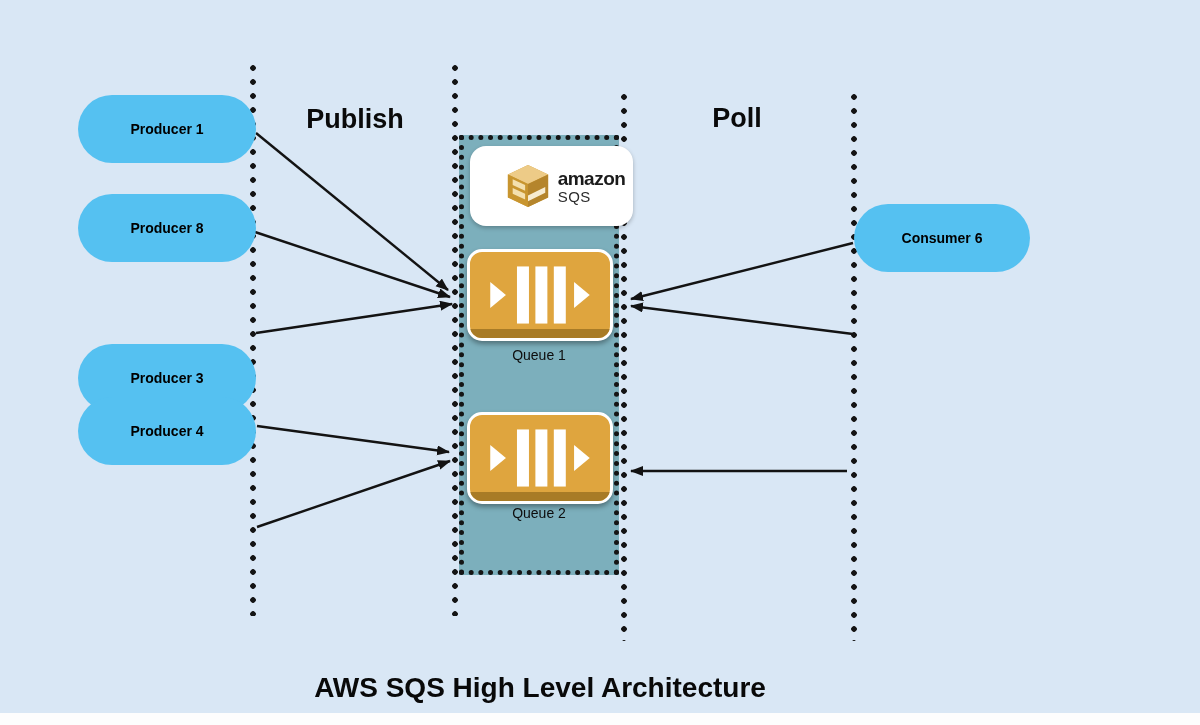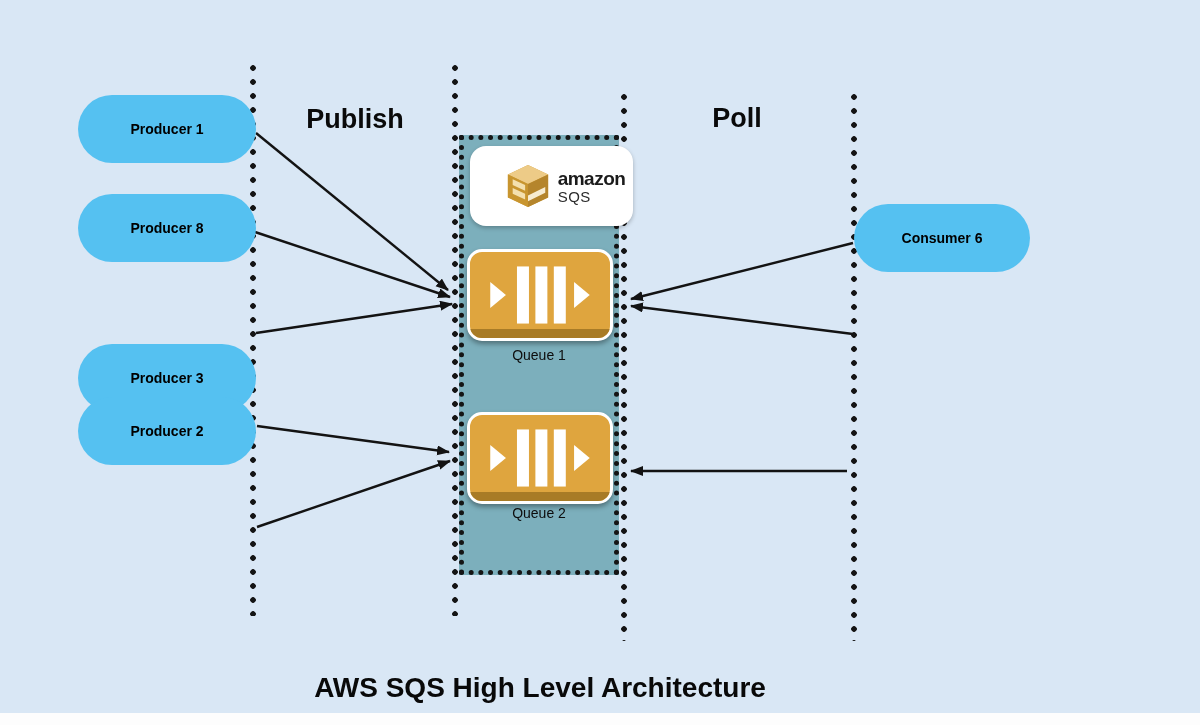--- a/index.html
+++ b/index.html
@@ -136,20 +136,20 @@
         <path d="M103,24 L120,38 L103,52 Z" fill="#ffffff"></path>
       </svg>
       <div class="strip"></div>
     </div>
     <div class="queue-label" style="top:365px;">Queue 2</div>
   </div>
 
   <div class="pill producer" style="top:95px;">Producer 1</div>
   <div class="pill producer" style="top:194px;">Producer 8</div>
   <div class="pill producer" style="top:300px;margin-top:44px;">Producer 3</div>
-  <div class="pill producer" style="top:397px;">Producer 2</div>
+  <div class="pill producer" style="top:397px;">Producer 4</div>
 
   <div class="pill consumer" style="top:204px;">Consumer 6</div>
 
   <div class="diagram-title">AWS SQS High Level Architecture</div>
 
   <div class="bottom-strip"></div>
 </div>
 
 </body></html>

